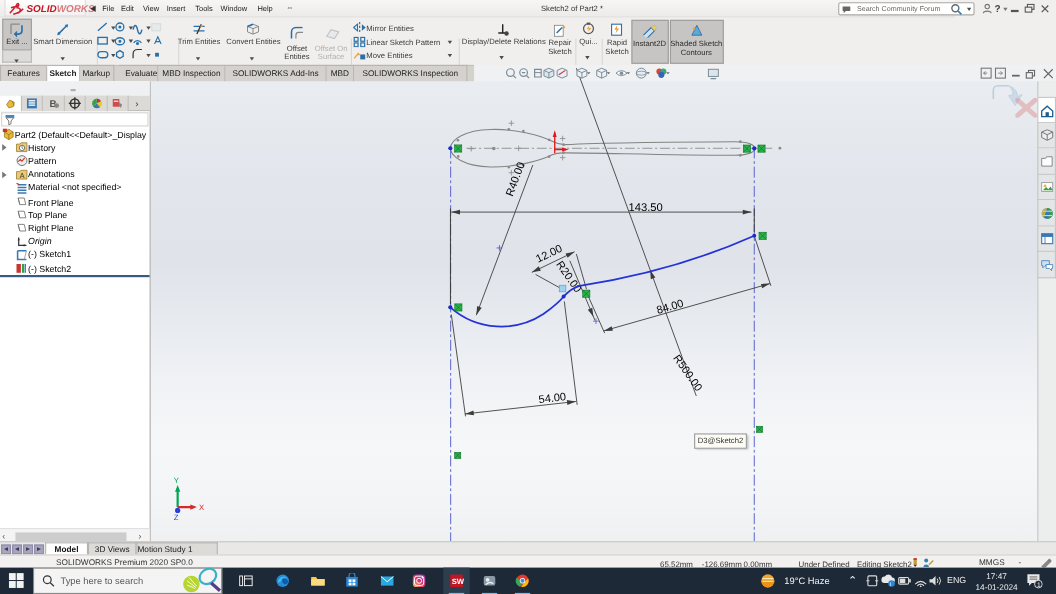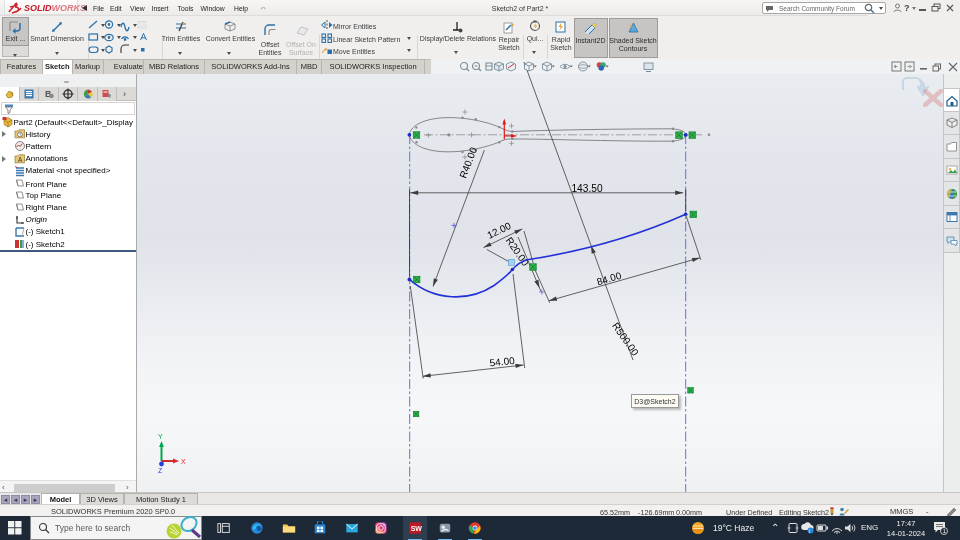--- a/index.html
+++ b/index.html
@@ -212,21 +212,21 @@
   <div class="lbl abs" style="left:609px;top:29px;width:48px;color:#2b2b2b;">Contours</div>
 </div>
 
 <div class="abs" style="left:0;top:59px;width:960px;height:15px;background:#f0f1f2;">
   <div class="abs" style="left:0;top:0;width:431px;height:15px;background:#d5d2cd;border-top:1px solid #c3c0bb;"></div>
   <div class="abs" id="tabs" style="left:0;top:0;height:15px;font-size:7.5px;color:#222;">
         <div style="position:absolute;left:0px;top:0;width:43px;height:15px;line-height:14px;text-align:center;background:#d5d2cd;border-right:1px solid #b8b5b0;border-left:1px solid #b8b5b0;border-top:1px solid #b8b5b0;">Features</div>
         <div style="position:absolute;left:43px;top:0;width:29.5px;height:15px;line-height:14px;text-align:center;background:#fff;font-weight:bold;border-right:1px solid #b8b5b0;border-top:1px solid #b8b5b0;">Sketch</div>
         <div style="position:absolute;left:72.5px;top:0;width:31px;height:15px;line-height:14px;text-align:center;background:#d5d2cd;border-right:1px solid #b8b5b0;border-top:1px solid #b8b5b0;">Markup</div>
         <div style="position:absolute;left:107.5px;top:0;width:36.5px;height:15px;line-height:14px;text-align:right;background:#d5d2cd;border-right:1px solid #b8b5b0;border-top:1px solid #b8b5b0;">Evaluate</div>
-        <div style="position:absolute;left:144px;top:0;width:61px;height:15px;line-height:14px;text-align:center;background:#d5d2cd;border-right:1px solid #b8b5b0;border-top:1px solid #b8b5b0;">MBD Relations</div>
+        <div style="position:absolute;left:144px;top:0;width:61px;height:15px;line-height:14px;text-align:center;background:#d5d2cd;border-right:1px solid #b8b5b0;border-top:1px solid #b8b5b0;">MBD Inspection</div>
         <div style="position:absolute;left:205px;top:0;width:92px;height:15px;line-height:14px;text-align:center;background:#d5d2cd;border-right:1px solid #b8b5b0;border-top:1px solid #b8b5b0;">SOLIDWORKS Add-Ins</div>
         <div style="position:absolute;left:297px;top:0;width:25px;height:15px;line-height:14px;text-align:center;background:#d5d2cd;border-right:1px solid #b8b5b0;border-top:1px solid #b8b5b0;">MBD</div>
         <div style="position:absolute;left:322px;top:0;width:103px;height:15px;line-height:14px;text-align:center;background:#d5d2cd;border-right:1px solid #b8b5b0;border-top:1px solid #b8b5b0;">SOLIDWORKS Inspection</div>
       </div>
 </div>
 
 <div class="abs" id="main" style="left:0;top:74px;width:960px;height:418px;background:linear-gradient(180deg,#e9ecf0 0%,#e2e6ec 22%,#e0e4ea 40%,#e7eaef 52%,#f0f2f5 65%,#f6f7f9 80%,#f3f4f6 92%,#eef0f2 100%);">
 
   <div class="abs" style="left:0;top:0;width:137px;height:418px;background:#fff;border-right:1px solid #aaa;">
     <div class="abs" style="left:0;top:0;width:136px;height:13px;background:#eff0f1;"></div>
@@ -552,21 +552,21 @@
 
 <div class="abs" style="left:0;top:492px;width:960px;height:12px;background:#e9e8e6;border-top:1px solid #c8c6c3;">
   <div class="abs" style="left:1px;top:1.5px;display:flex;gap:1px;font-size:6px;color:#3a3a55;">
     <div style="width:9px;height:9px;background:#a7a5bd;border:1px solid #8e8ca6;text-align:center;line-height:8px;">◄</div>
     <div style="width:9px;height:9px;background:#a7a5bd;border:1px solid #8e8ca6;text-align:center;line-height:8px;">◄</div>
     <div style="width:9px;height:9px;background:#a7a5bd;border:1px solid #8e8ca6;text-align:center;line-height:8px;">►</div>
     <div style="width:9px;height:9px;background:#a7a5bd;border:1px solid #8e8ca6;text-align:center;line-height:8px;">►</div>
   </div>
   <div class="abs" style="left:41px;top:0;width:39px;height:12px;background:#fff;border:1px solid #b5b3af;border-bottom:none;text-align:center;font-size:7.5px;font-weight:bold;color:#111;line-height:11px;">Model</div>
   <div class="abs" style="left:80px;top:0;width:44px;height:12px;background:#dddbd8;border:1px solid #b5b3af;border-bottom:none;text-align:center;font-size:7.5px;color:#222;line-height:11px;">3D Views</div>
-  <div class="abs" style="left:124px;top:0;width:74px;height:12px;background:#dddbd8;border:1px solid #b5b3af;border-bottom:none;text-align:center;font-size:7.5px;color:#222;line-height:11px;">Motion Study 1</div>
+  <div class="abs" style="left:124px;top:0;width:74px;height:12px;background:#dddbd8;border:1px solid #b5b3af;border-bottom:none;text-align:left;font-size:7.5px;color:#222;line-height:11px;">Motion Study 1</div>
 </div>
 
 <div class="abs" style="left:0;top:504px;width:960px;height:12px;background:#f2f1f0;border-top:1px solid #d2d0cd;font-size:7.5px;color:#333;">
   <div class="abs" style="left:3px;top:2px;padding-left:48px;">SOLIDWORKS Premium 2020 SP0.0</div>
   <div class="abs" style="left:600px;top:2.5px;font-size:7.2px;">65.52mm</div>
   <div class="abs" style="left:638px;top:2.5px;font-size:7.2px;">-126.69mm</div>
   <div class="abs" style="left:676px;top:2.5px;font-size:7.2px;">0.00mm</div>
   <div class="abs" style="left:726px;top:2.5px;font-size:7.2px;">Under Defined</div>
   <div class="abs" style="left:779px;top:2.5px;font-size:7.2px;">Editing Sketch2</div>
   <svg class="abs" style="left:828px;top:2px;" width="8" height="9" viewBox="0 0 8 9">

